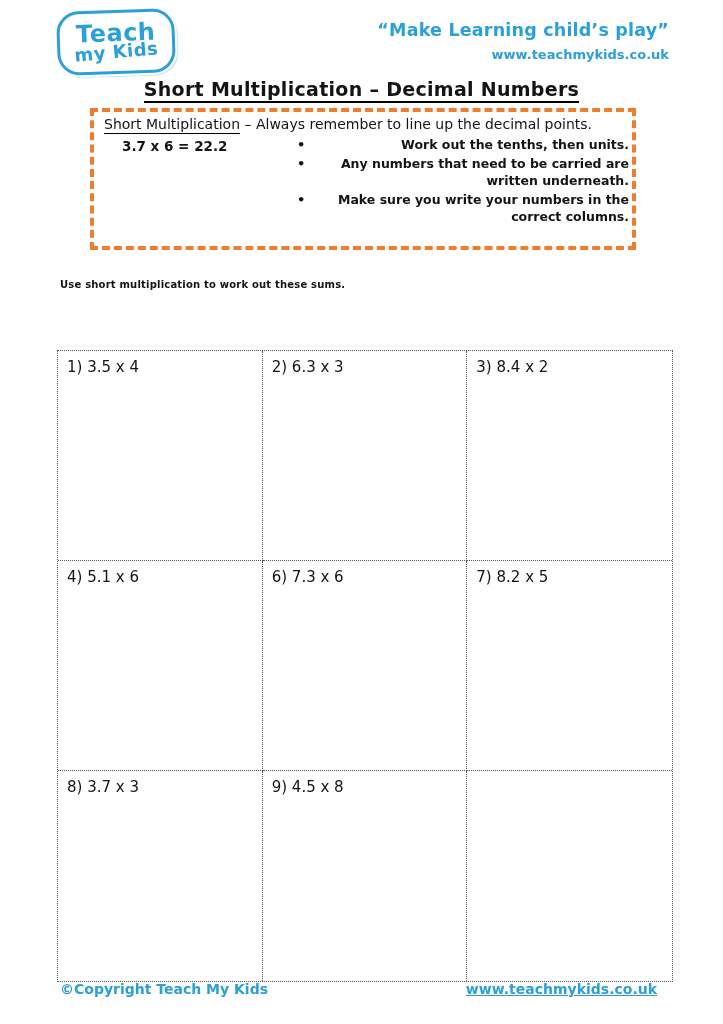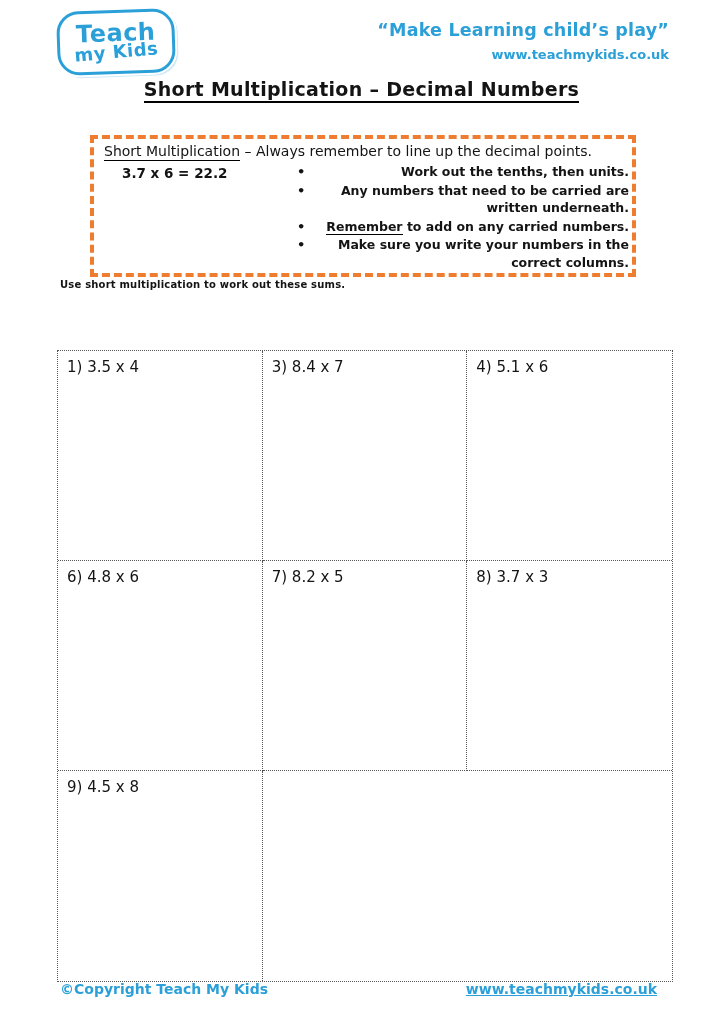--- a/index.html
+++ b/index.html
@@ -54,21 +54,21 @@
   }
   .title span{
     font-size:19px;font-weight:bold;
     border-bottom:2px solid #000;
     padding-bottom:1px;
     letter-spacing:0.3px;
   }
 
   
   .info-box{
-    position:absolute;left:90px;top:135px;width:546px;height:142px;
+    position:absolute;left:90px;top:108px;width:546px;height:142px;
     border:4px dashed var(--orange);
     background:#fff;
   }
   .box-heading{
     position:absolute;left:10px;top:4px;
     font-size:14px;white-space:nowrap;
   }
   .box-heading .u{border-bottom:1.5px solid #000;padding-bottom:1px;}
   .box-equation{
     position:absolute;left:28px;top:26px;
@@ -165,46 +165,47 @@
 
 
     <ul class="bullets">
       <li>
         <span class="lead"></span><span>Work out the tenths, then units.</span>
       </li>
       <li>
         <span class="lead"></span><span>Any numbers that need to be carried are written underneath.</span>
       </li>
       <li>
-        <span class="lead">Remember</span><span> to add on any carried numbers.</span>
-      </li>
-      <li>
         <span class="lead"></span><span>Make sure you write your numbers in the correct columns.</span>
       </li>
     </ul>
   </div>
 
   <div class="instruction">Use short multiplication to work out these sums.</div>
 
   <div class="grid">
     <div class="cell">
       <span>1)</span>
       <span>3.5 x 4</span>
     </div>
     <div class="cell">
+      <span>2)</span>
+      <span>6.3 x 3</span>
+    </div>
+    <div class="cell">
       <span>3)</span>
-      <span>8.4 x 7</span>
+      <span>8.4 x 2</span>
     </div>
     <div class="cell">
       <span>4)</span>
       <span>5.1 x 6</span>
     </div>
     <div class="cell">
       <span>6)</span>
-      <span>4.8 x 6</span>
+      <span>7.3 x 6</span>
     </div>
     <div class="cell">
       <span>7)</span>
       <span>8.2 x 5</span>
     </div>
     <div class="cell">
       <span>8)</span>
       <span>3.7 x 3</span>
     </div>
     <div class="cell">

